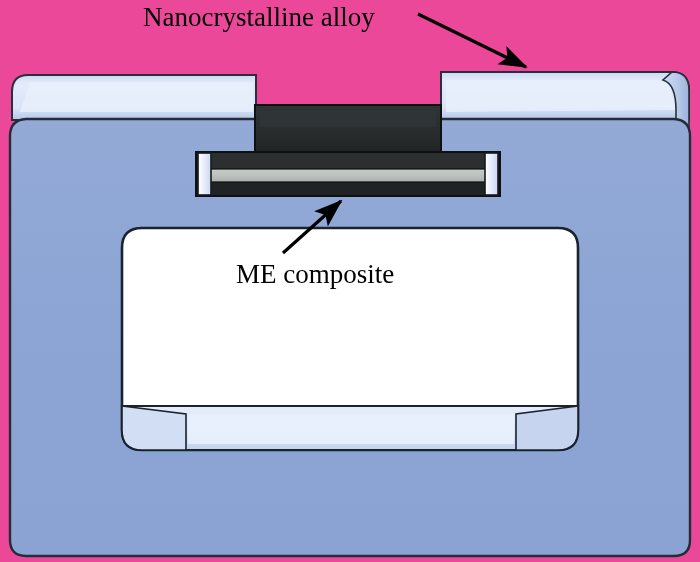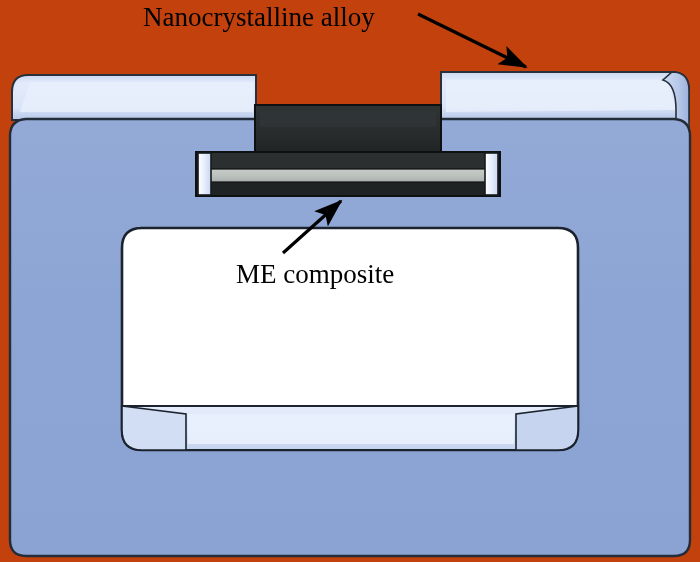--- a/index.html
+++ b/index.html
@@ -7,21 +7,21 @@
     padding: 0;
     background: #ffffff;
   }
   body {
     font-family: "Liberation Serif", serif;
   }
   #figure-root {
     position: relative;
     width: 700px;
     height: 562px;
-    background: #c2410c;
+    background: #ec4899;
     overflow: hidden;
   }
   #figure-svg {
     position: absolute;
     left: 0;
     top: 0;
     width: 700px;
     height: 562px;
     display: block;
   }

